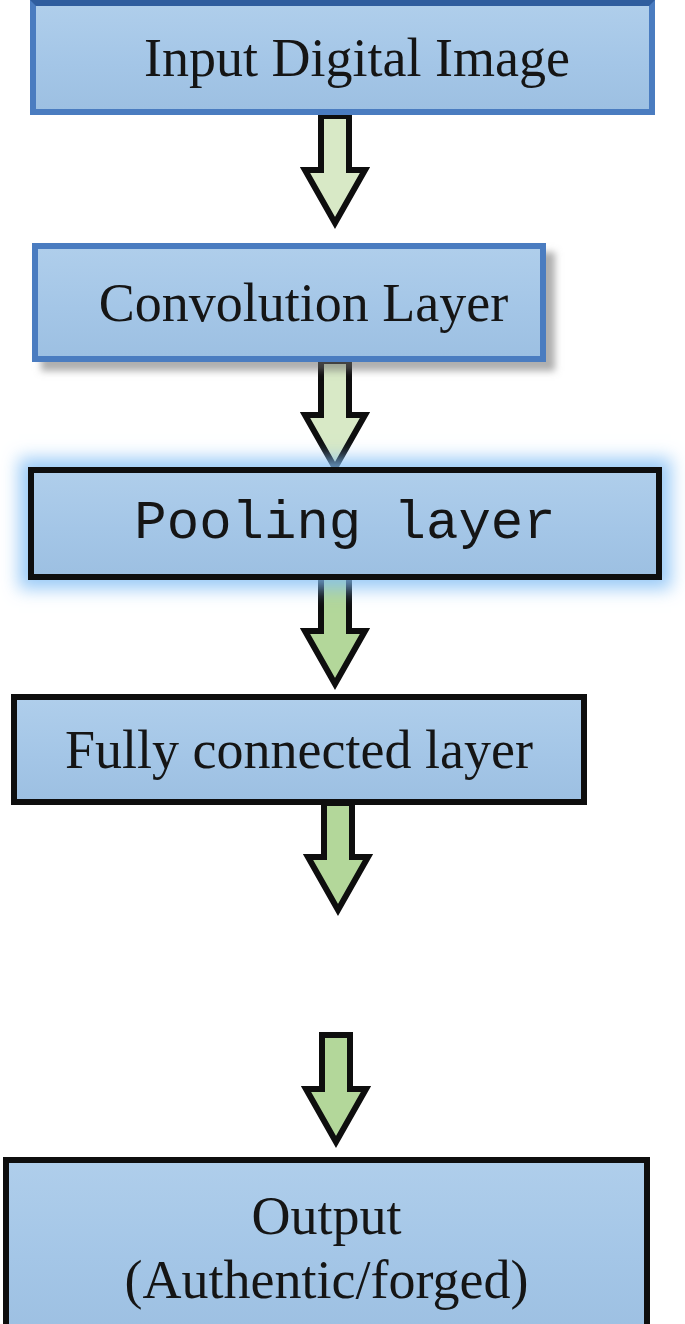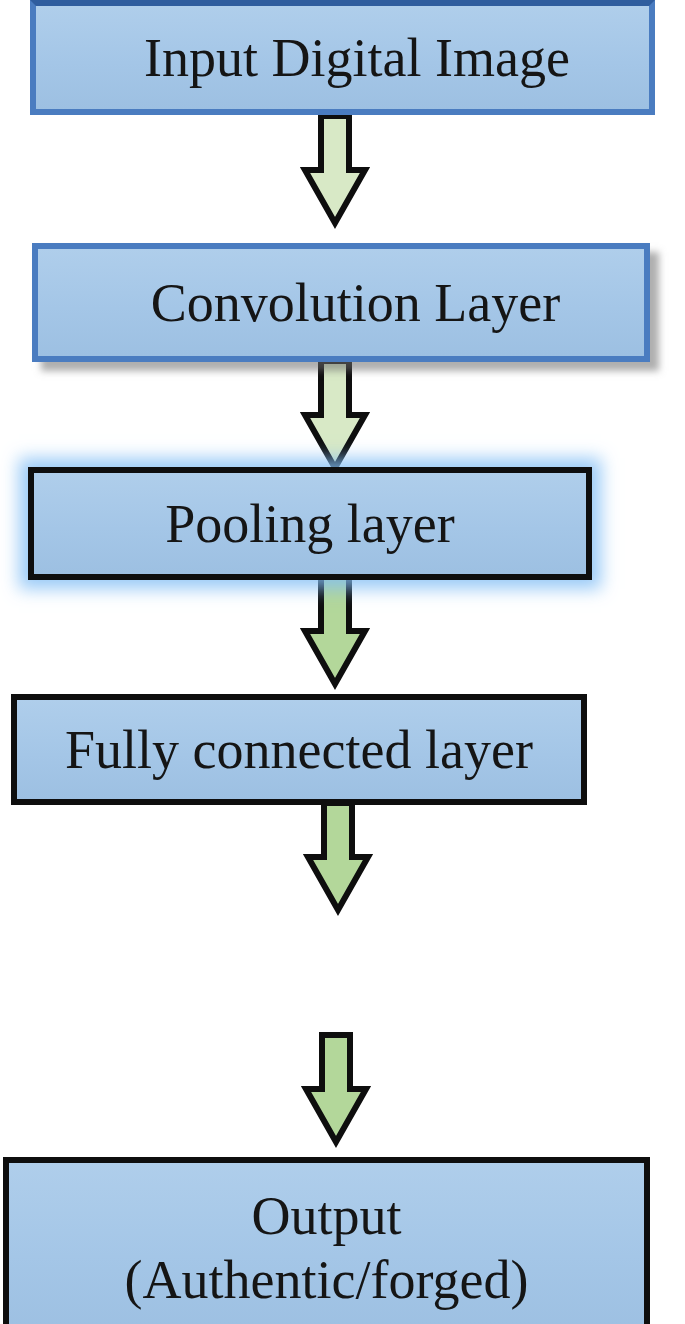--- a/index.html
+++ b/index.html
@@ -34,26 +34,27 @@
     padding-left: 29px;
   }
   .node-black-border {
     border: 6px solid #0e0e0e;
   }
   .node1 {
     left: 30px; top: 0px; width: 625px; height: 115px;
     border-top-color: #2f5d9e;
   }
   .node2 {
-    left: 32px; top: 243px; width: 618px; height: 119px;
+    left: 32px; top: 243px; width: 514px; height: 119px;
     box-shadow: 9px 9px 7px rgba(110,110,110,0.55);
   }
   .node3 {
-    left: 28px; top: 467px; width: 564px; height: 113px;
+    left: 28px; top: 467px; width: 634px; height: 113px;
     box-shadow: 0 0 16px 9px rgba(130,190,245,0.8);
+    font-family: Liberation Mono, monospace;
   }
   .node4 {
     left: 11px; top: 694px; width: 576px; height: 111px;
   }
   .node5 {
     left: 2px; top: 912px; width: 650px; height: 126px;
   }
   .node6 {
     left: 3px; top: 1157px; width: 647px; height: 182px;
   }

